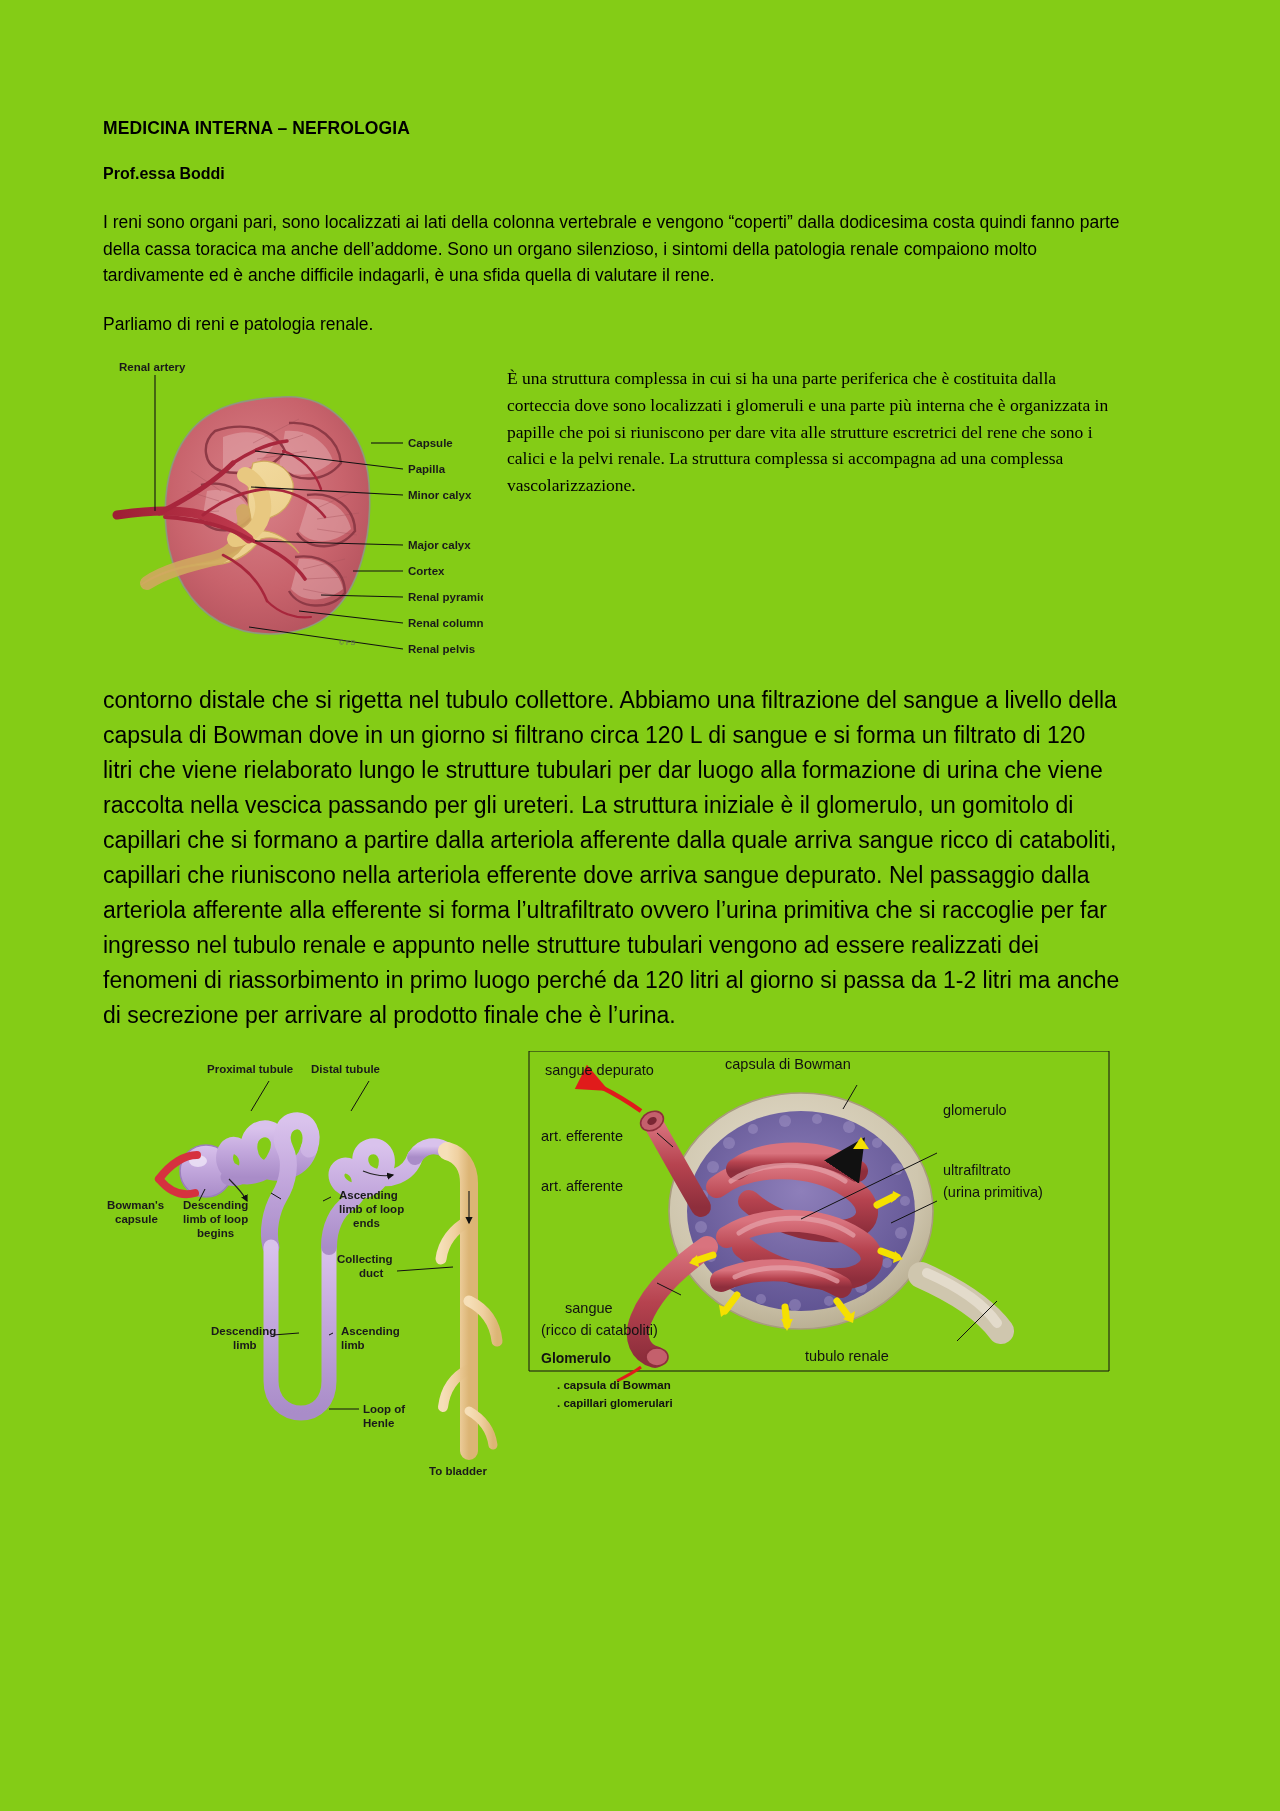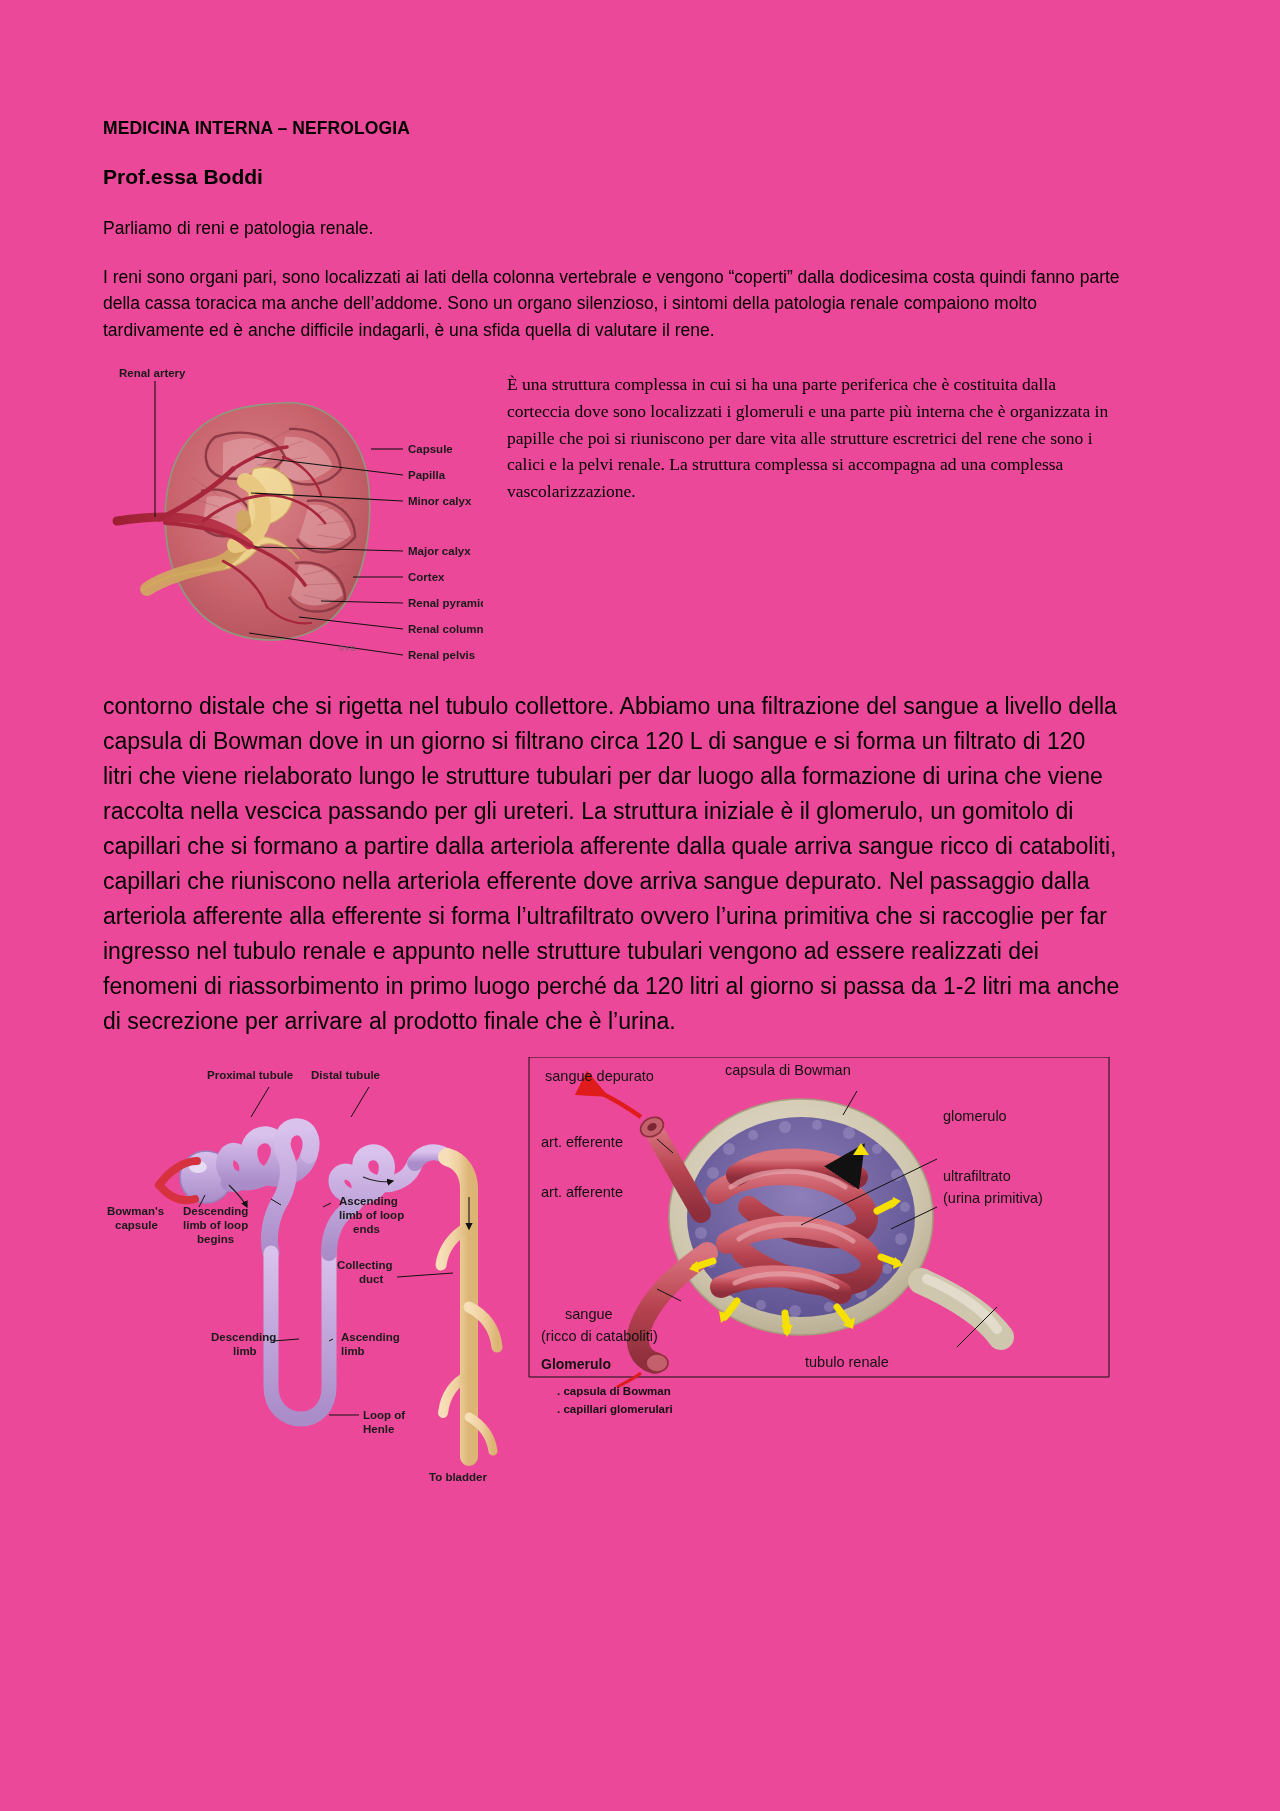--- a/index.html
+++ b/index.html
@@ -11,30 +11,30 @@
   body {
     width: 1280px; min-height: 1811px;
     font-family: "Liberation Sans", sans-serif;
     color: #000;
     position: relative;
   }
   .page {
     width: 1280px; min-height: 1811px;
     padding: 118px 160px 60px 103px;
     position: relative;
-    background: #ec4899;
+    background: #84cc16;
   }
   h1.doc-title {
     font-size: 17.5px;
     font-weight: bold;
     margin: 0 0 26px 0;
     letter-spacing: .1px;
   }
   h2.doc-author {
-    font-size: 21px;
+    font-size: 16px;
     font-weight: bold;
     margin: 0 0 26px 0;
   }
   p.body-text {
     font-size: 17.5px;
     line-height: 1.52;
     margin: 0 0 22px 0;
     text-align: left;
   }
   
@@ -110,22 +110,22 @@
     font-size: 7px; fill: #666;
   }
 </style>
 </head>
 <body>
 
 <div class="page">
 
   <h1 class="doc-title">MEDICINA INTERNA – NEFROLOGIA</h1>
   <h2 class="doc-author">Prof.essa Boddi</h2>
+  <p class="body-text">I reni sono organi pari, sono localizzati ai lati della colonna vertebrale e vengono “coperti” dalla dodicesima costa quindi fanno parte della cassa toracica ma anche dell’addome. Sono un organo silenzioso, i sintomi della patologia renale compaiono molto tardivamente ed è anche difficile indagarli, è una sfida quella di valutare il rene.</p>
   <p class="body-text">Parliamo di reni e patologia renale.</p>
-  <p class="body-text">I reni sono organi pari, sono localizzati ai lati della colonna vertebrale e vengono “coperti” dalla dodicesima costa quindi fanno parte della cassa toracica ma anche dell’addome. Sono un organo silenzioso, i sintomi della patologia renale compaiono molto tardivamente ed è anche difficile indagarli, è una sfida quella di valutare il rene.</p>
 
   <div class="figure-row">
 
     <div class="kidney-figure">
       <svg width="380" height="320" viewBox="0 0 380 320" xmlns="http://www.w3.org/2000/svg">
         <defs>
           <radialGradient id="kidGrad" cx="45%" cy="40%" r="70%">
             <stop offset="0%" stop-color="#d98289"></stop>
             <stop offset="60%" stop-color="#c8636c"></stop>
             <stop offset="100%" stop-color="#b04f5a"></stop>

